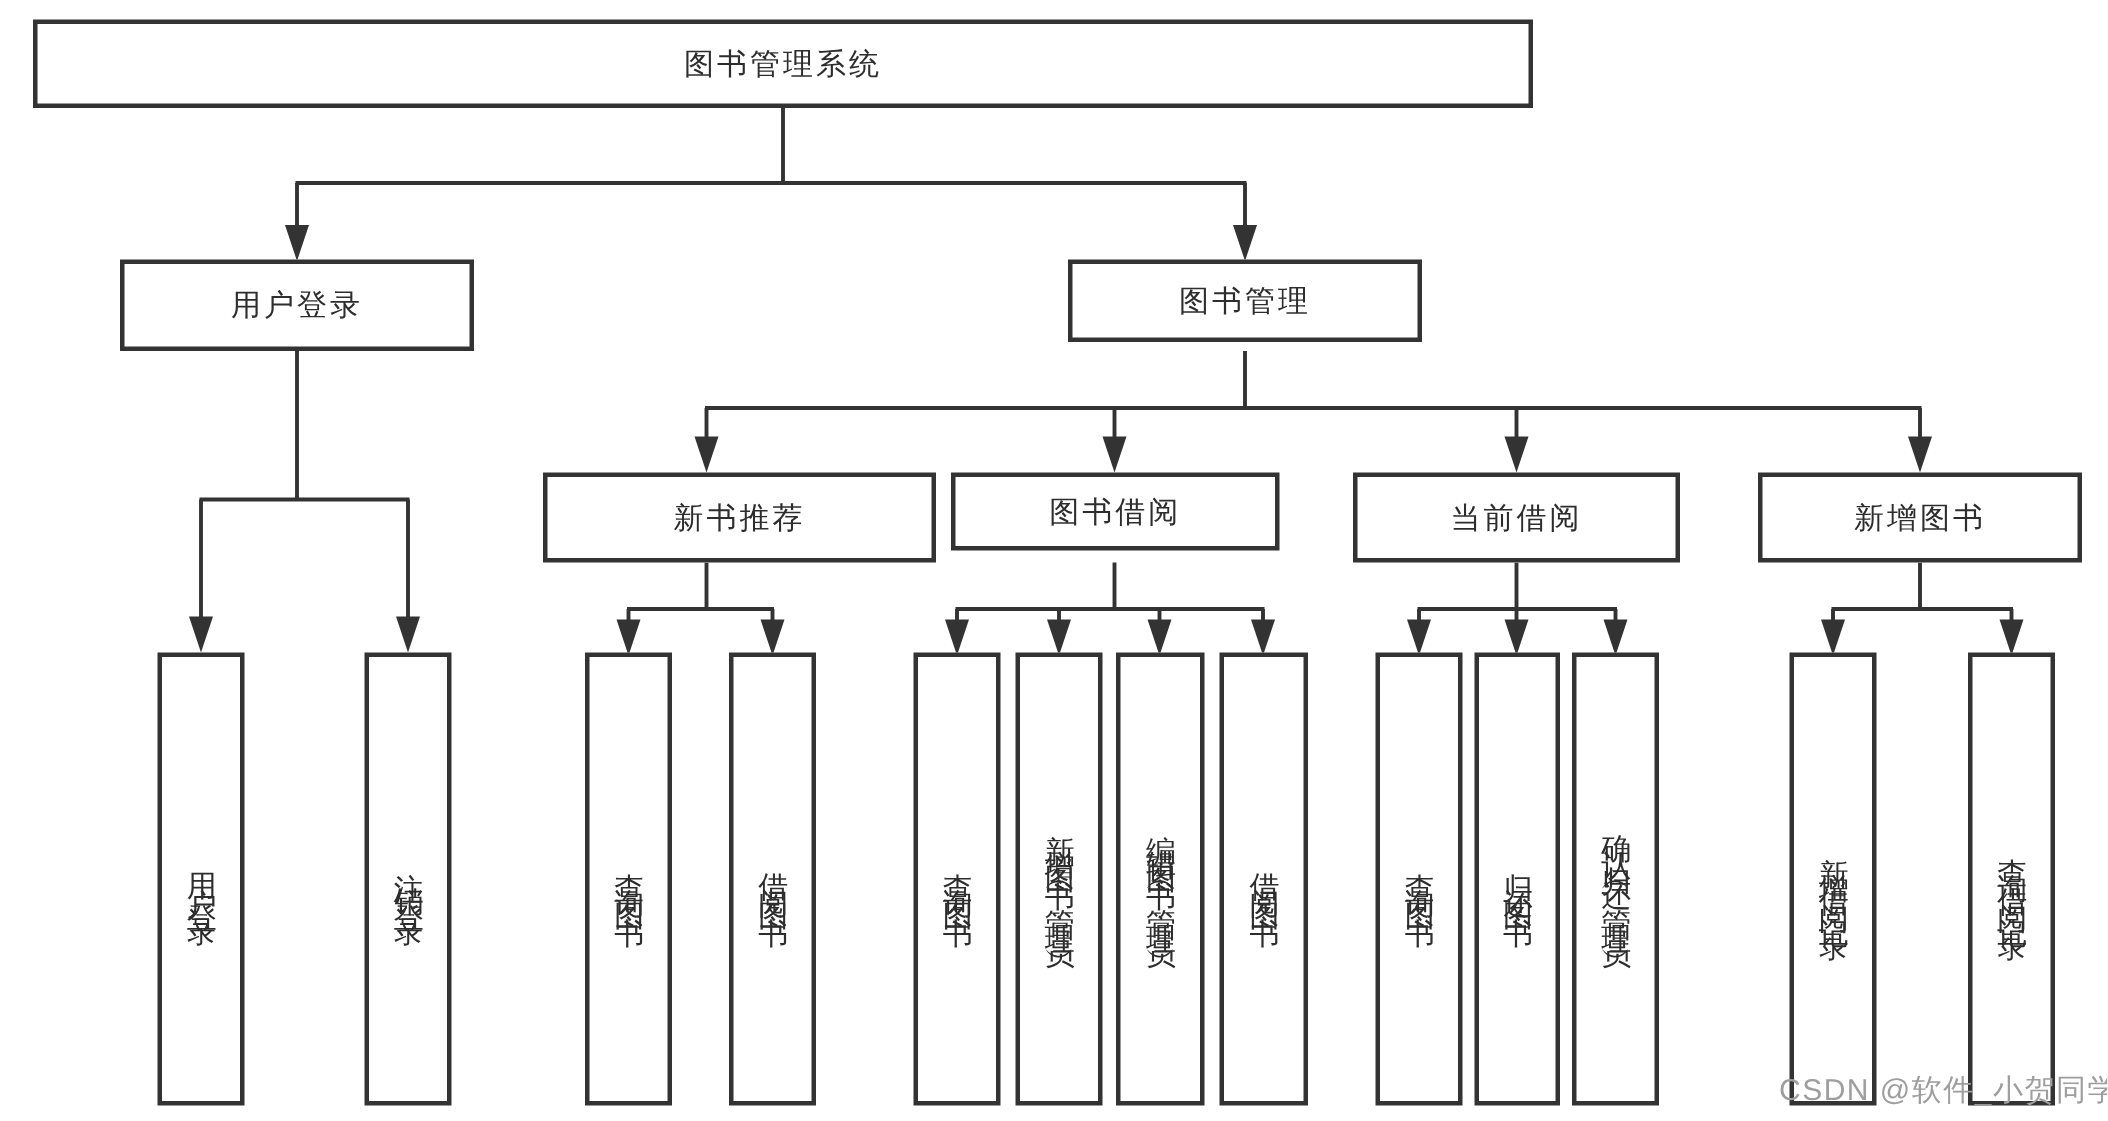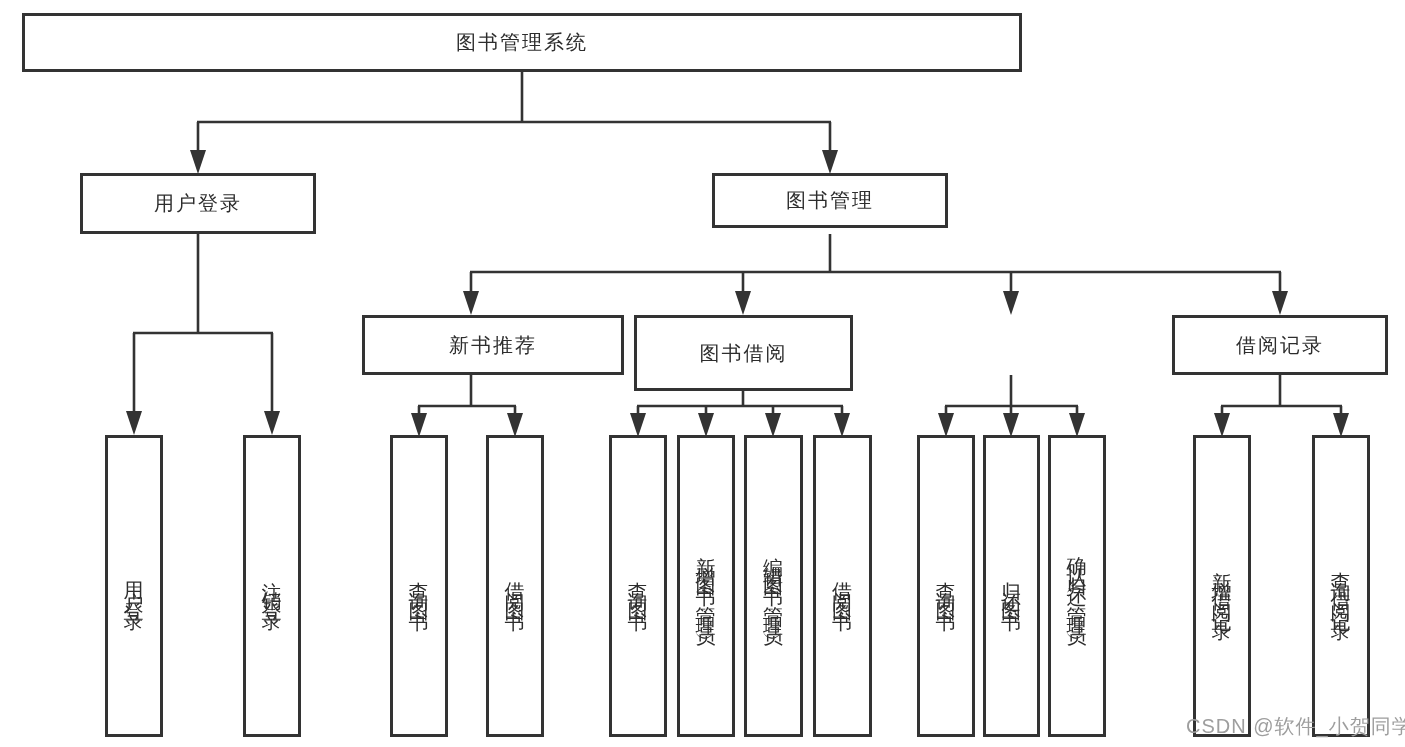--- a/index.html
+++ b/index.html
@@ -125,22 +125,23 @@
     <line x1="1341" y1="406" x2="1341" y2="421"></line>
     <polygon points="1333,413 1349,413 1341,437"></polygon>
   </svg>
 
   <div class="node hnode" style="left:22px;top:13px;width:1000px;height:59px">图书管理系统</div>
 
   <div class="node hnode" style="left:80px;top:173px;width:236px;height:61px">用户登录</div>
   <div class="node hnode" style="left:712px;top:173px;width:236px;height:55px">图书管理</div>
 
   <div class="node hnode" style="left:362px;top:315px;width:262px;height:60px">新书推荐</div>
-  <div class="node hnode" style="left:634px;top:315px;width:219px;height:76px">图书借阅</div>
-  <div class="node hnode" style="left:1172px;top:315px;width:216px;height:60px">借阅记录</div>
+  <div class="node hnode" style="left:634px;top:315px;width:219px;height:52px">图书借阅</div>
+  <div class="node hnode" style="left:902px;top:315px;width:218px;height:60px">当前借阅</div>
+  <div class="node hnode" style="left:1172px;top:315px;width:216px;height:60px">新增图书</div>
 
   <div class="node vnode" style="left:105px;top:435px;width:58px;height:302px">用户登录</div>
   <div class="node vnode" style="left:243px;top:435px;width:58px;height:302px">注销登录</div>
 
   <div class="node vnode" style="left:390px;top:435px;width:58px;height:302px">查询图书</div>
   <div class="node vnode" style="left:486px;top:435px;width:58px;height:302px">借阅图书</div>
 
   <div class="node vnode" style="left:609px;top:435px;width:58px;height:302px">查询图书</div>
   <div class="node vnode" style="left:677px;top:435px;width:58px;height:302px">新增图书（管理员）</div>
   <div class="node vnode" style="left:744px;top:435px;width:59px;height:302px">编辑图书（管理员）</div>

